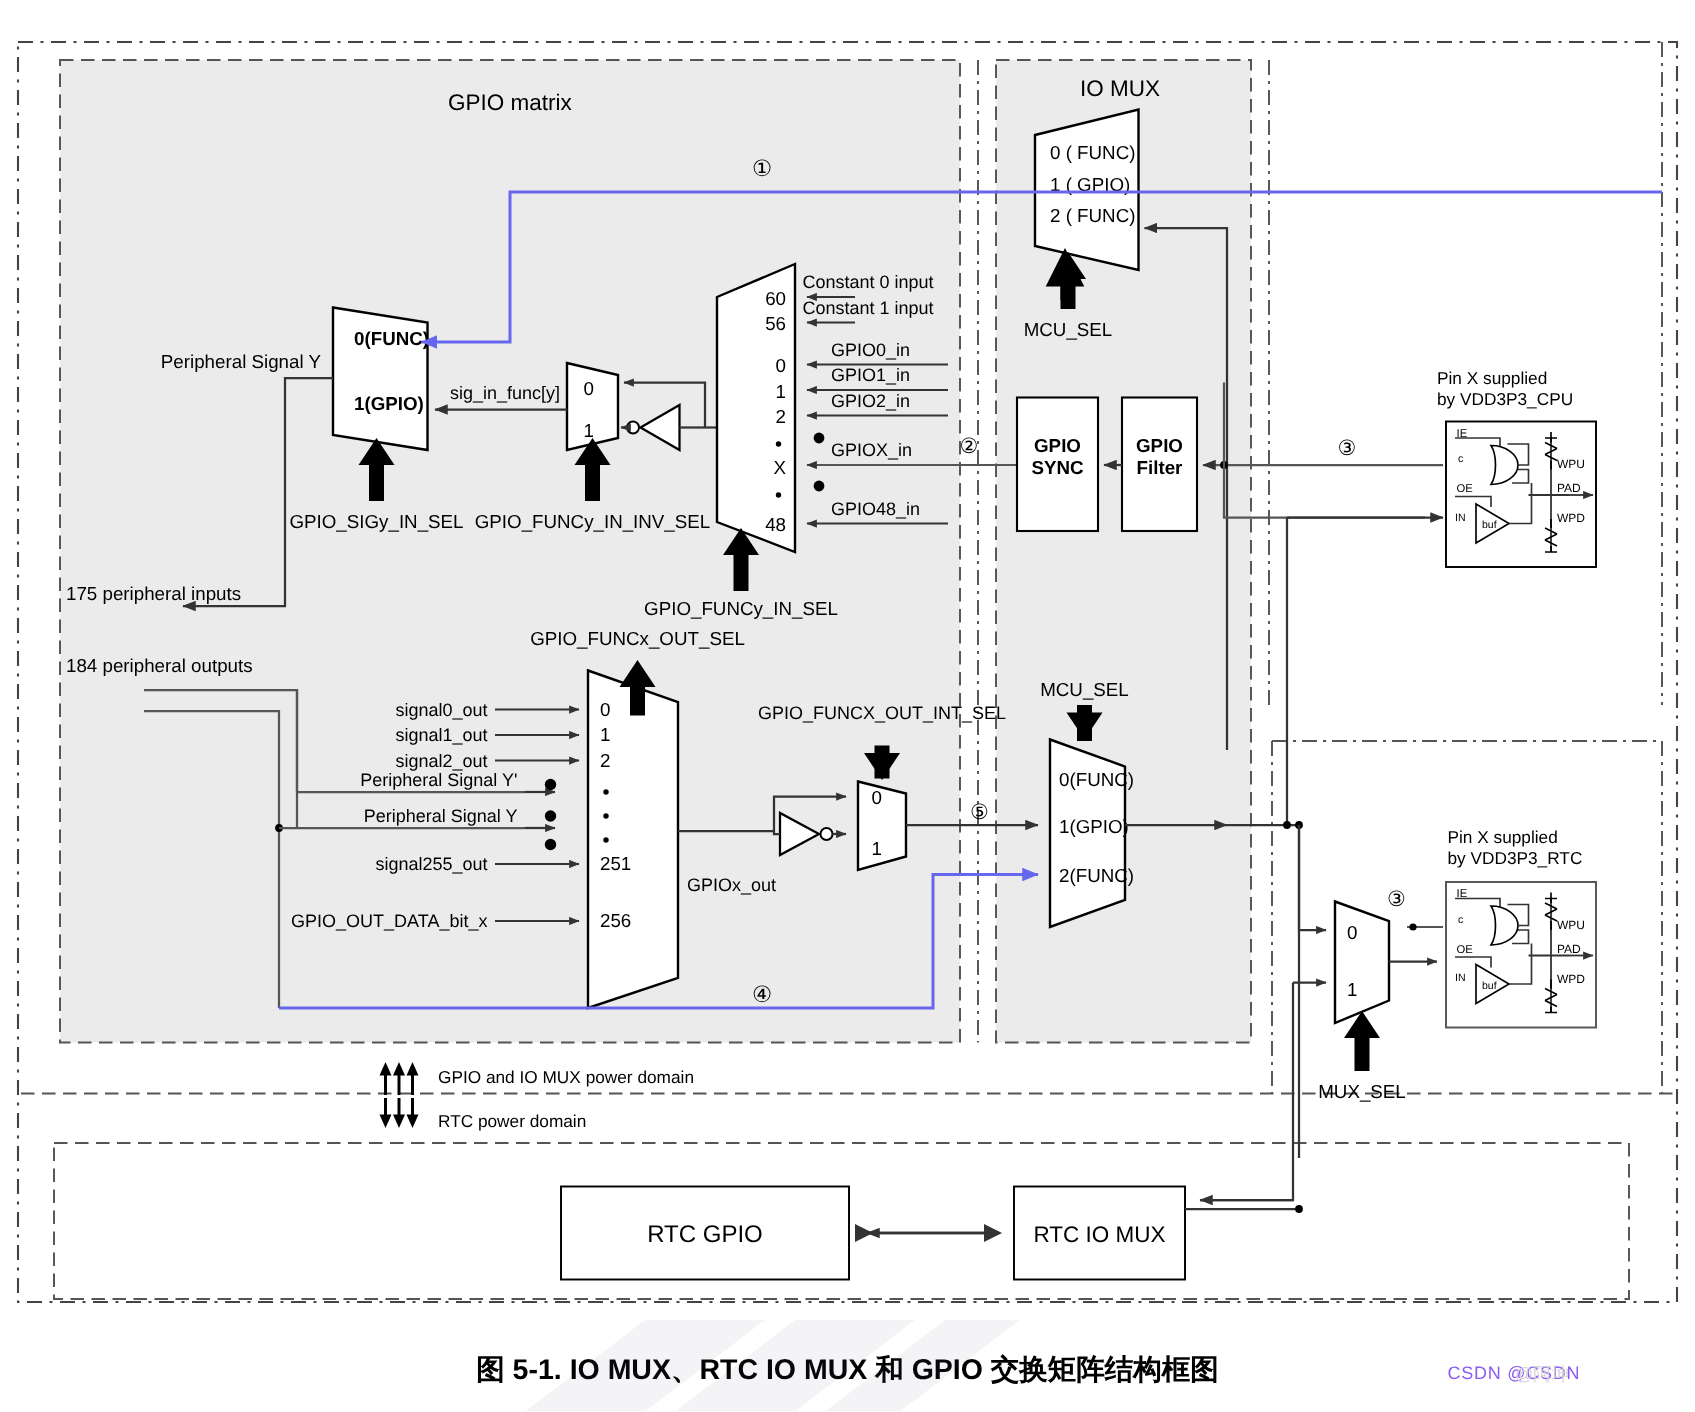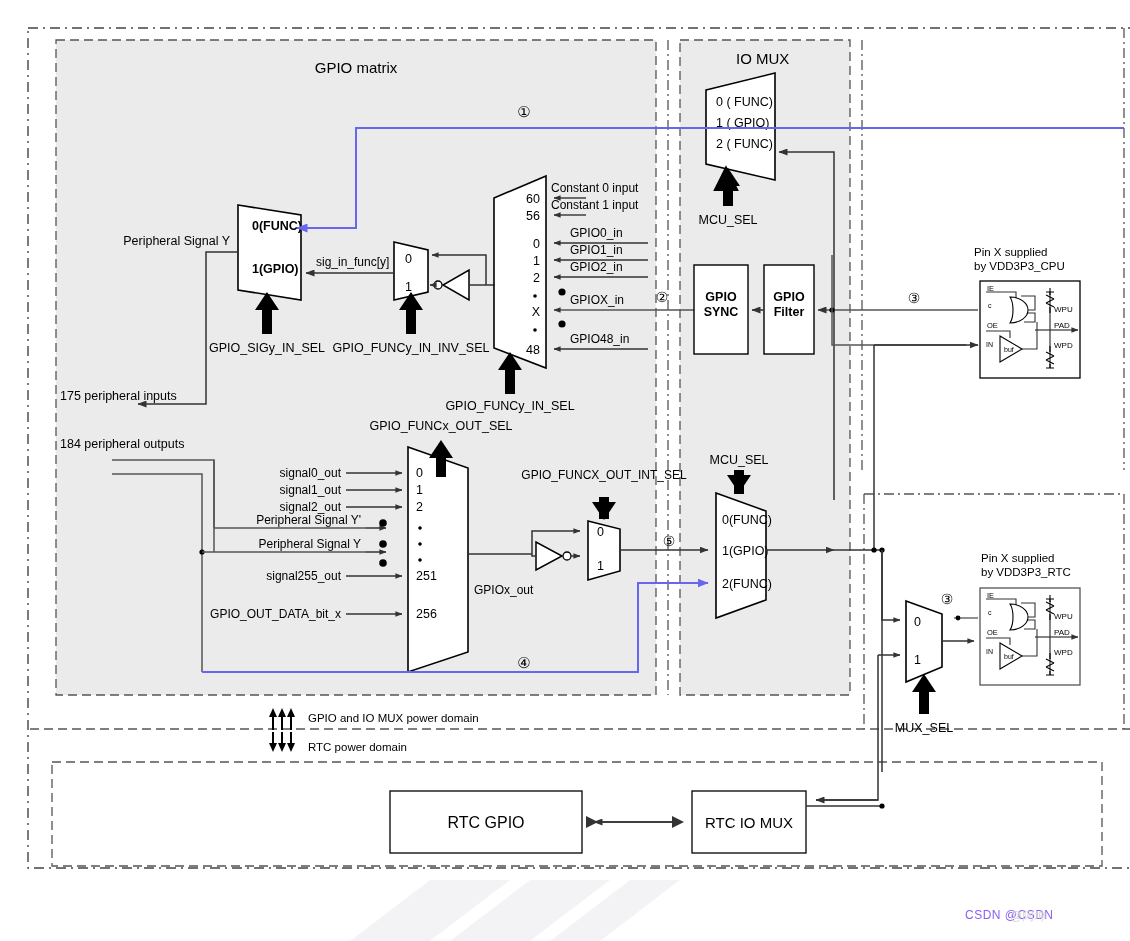--- a/index.html
+++ b/index.html
@@ -1,17 +1,17 @@
 <!DOCTYPE html>
 <html><head>
 <meta charset="utf-8">
 <style>
   html,body{margin:0;padding:0;background:#ffffff;}
   body{width:1130px;height:941px;font-family:"Liberation Sans",sans-serif;position:relative;overflow:hidden;}
-  #stage{position:relative;width:976px;height:941px;padding-left:16px;}
+  #stage{position:relative;width:976px;height:941px;}
   svg{display:block;}
   .t{font-family:"Liberation Sans",sans-serif;fill:#000;}
   .caption{position:absolute;left:0;top:900px;width:1130px;text-align:center;
            font-family:"Liberation Sans",sans-serif;font-weight:bold;font-size:19px;color:#000;}
   .wm{position:absolute;left:965px;top:908px;font-size:12px;color:#8b5cf6;
       font-family:"Liberation Sans",sans-serif;letter-spacing:.5px;white-space:nowrap;}
   .wm2{position:absolute;left:1010px;top:908px;font-size:12px;color:#d4d4d4;
        font-family:Liberation Sans, sans-serif;white-space:nowrap;}
   .bandwrap{position:absolute;inset:0;pointer-events:none;overflow:hidden;}
 </style>
@@ -339,20 +339,21 @@
   <path d="M668,816 L656,822 L668,828 Z" fill="#333" transform="rotate(180 662 822)"></path>
 
   <path d="M790,806 L866,806" fill="none" stroke="#333" stroke-width="1.5"></path>
   <path d="M862,800 L862,655" fill="none" stroke="#333" stroke-width="0"></path>
   <path d="M800,800 L800,806" fill="none" stroke="#333" stroke-width="0"></path>
   <path d="M862,800 L800,800" fill="none" stroke="#333" stroke-width="1.5" marker-end="url(#ah)"></path>
   <circle cx="866" cy="806" r="2.6" fill="#000"></circle>
 
 </svg>
 
+<div class="caption">图 5-1. IO MUX、RTC IO MUX 和 GPIO 交换矩阵结构框图</div>
 <div class="wm">CSDN @CSDN</div>
 <div class="wm2">@阿坤</div>
 
 <svg class="bandwrap" width="1130" height="941">
   <g opacity="0.07" fill="#6a6a8a">
     <polygon points="430,880 510,880 430,941 350,941"></polygon>
     <polygon points="530,880 610,880 530,941 450,941"></polygon>
     <polygon points="630,880 680,880 600,941 550,941"></polygon>
   </g>
 </svg>

